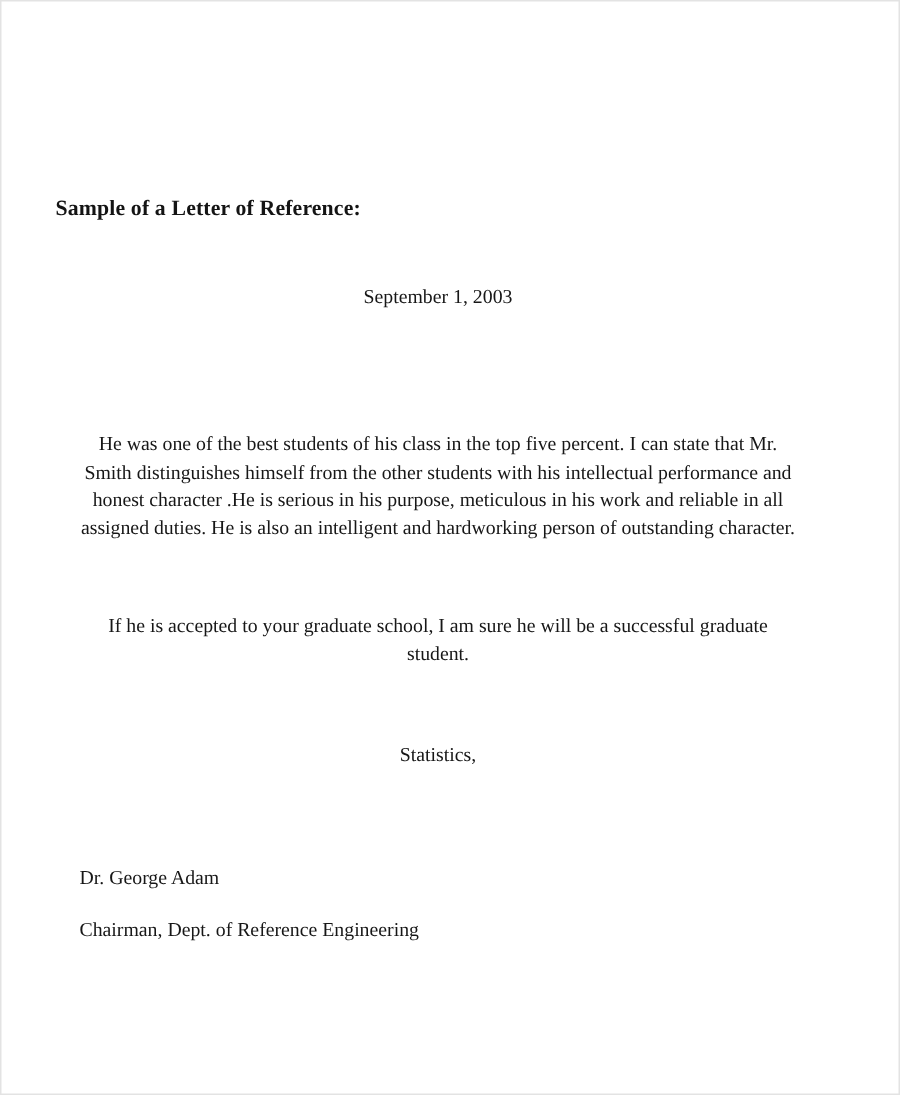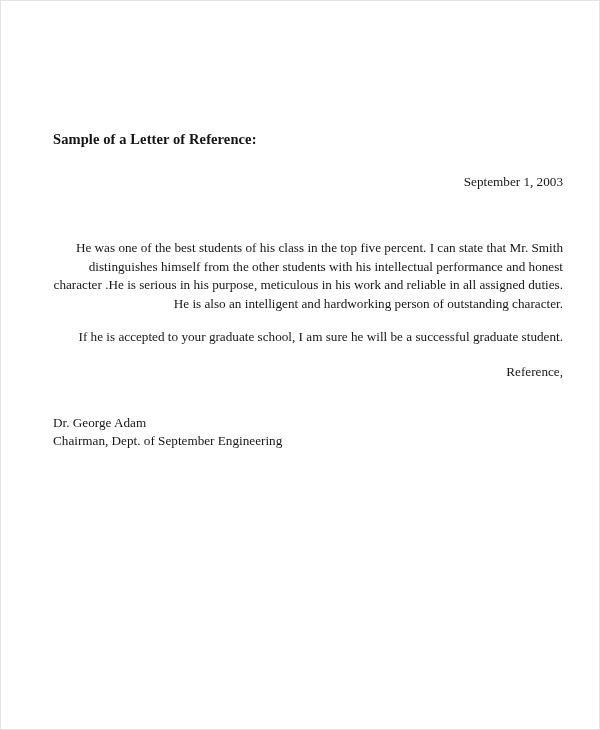--- a/index.html
+++ b/index.html
@@ -15,51 +15,51 @@
     position: relative;
     width: 600px;
     height: 730px;
     box-sizing: border-box;
     background: #ffffff;
     border: 1px solid #e3e3e3;
     overflow: hidden;
   }
   .doc {
     position: absolute;
-    left: 52px;
+    left: 36px;
     top: 130px;
     width: 510px;
   }
   .doc-title {
     font-size: 14.5px;
     font-weight: bold;
     color: #141414;
     letter-spacing: 0.1px;
     line-height: 1.2;
     margin: 0 0 0 0;
   }
   .block {
     font-size: 13.2px;
     color: #171717;
     line-height: 18.6px;
-    margin: 0;
-    text-align: right;
+    margin: 16px;
+    text-align: center;
   }
   .gap-title   { height: 25px; }
   .gap-date    { height: 16px; }
   .gap-salute  { height: 16px; }
   .gap-para    { height: 15px; }
   .gap-closing { height: 16px; }
   .gap-sig     { height: 16px; }
   .gap-name    { height: 16px; }
   .sig-line {
     font-size: 13.2px;
     color: #171717;
     line-height: 18.6px;
-    margin: 0;
+    margin: 16px;
     white-space: nowrap;
   }
 </style>
 </head>
 <body>
 
 <div class="page">
   <div class="doc">
 
     <h1 class="doc-title">Sample of a Letter of Reference:</h1>
@@ -77,25 +77,25 @@
     <div class="gap-para"></div>
 
     <p class="block">He was one of the best students of his class in the top five percent. I can state that Mr. Smith distinguishes himself from the other students with his intellectual performance and honest character .He is serious in his purpose, meticulous in his work and reliable in all assigned duties. He is also an intelligent and hardworking person of outstanding character.</p>
 
     <div class="gap-para"></div>
 
     <p class="block">If he is accepted to your graduate school, I am sure he will be a successful graduate student.</p>
 
     <div class="gap-closing"></div>
 
-    <p class="block">Reference,</p>
+    <p class="block">Statistics,</p>
 
     <div class="gap-sig"></div>
 
 
     <div class="gap-name"></div>
 
     <p class="sig-line">Dr. George Adam</p>
 
-    <p class="sig-line">Chairman, Dept. of September Engineering</p>
+    <p class="sig-line">Chairman, Dept. of Reference Engineering</p>
 
   </div>
 </div>
 
 </body></html>

